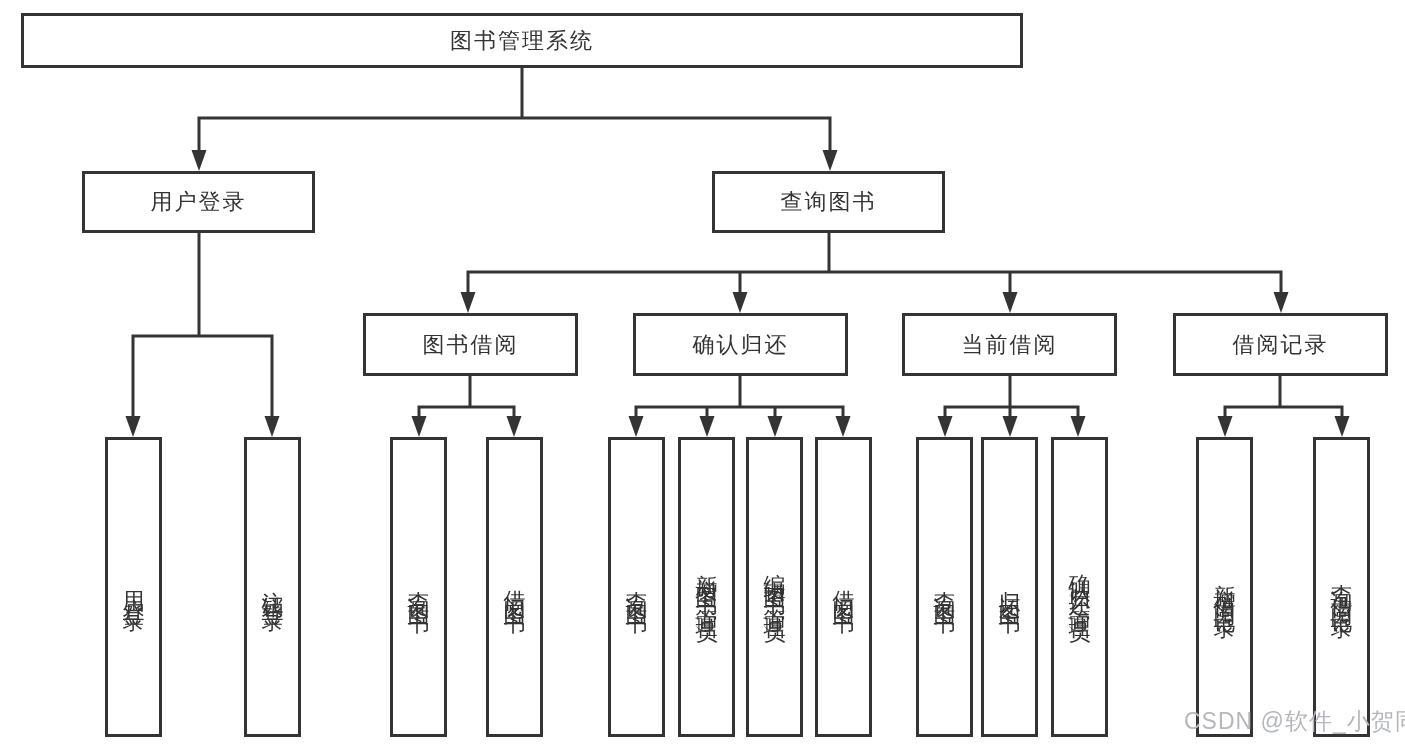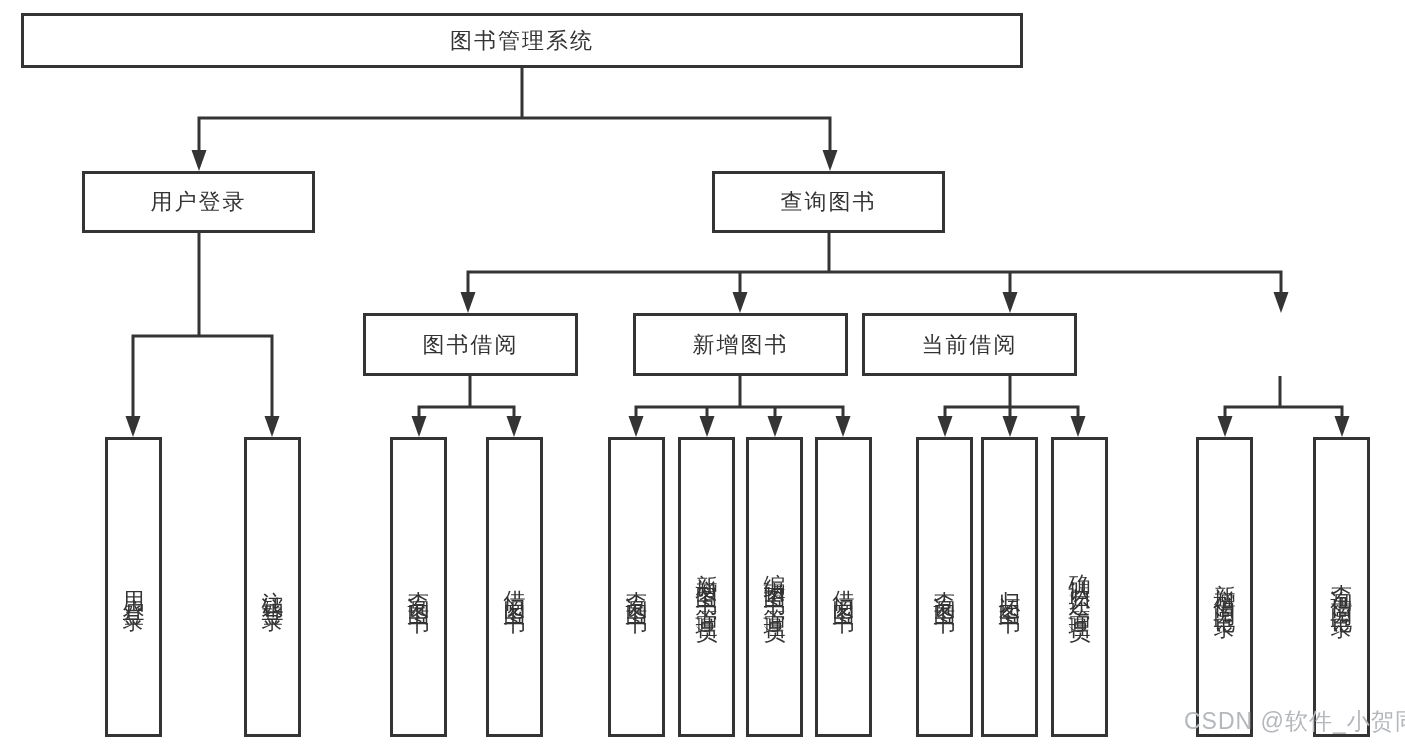--- a/index.html
+++ b/index.html
@@ -104,22 +104,23 @@
       <polygon points="1334.5,416 1349.5,416 1342,437"></polygon>
     </g>
   </svg>
 
   <div class="node" style="left:21px;top:13px;width:1002px;height:55px;">图书管理系统</div>
 
   <div class="node" style="left:82px;top:171px;width:233px;height:62px;">用户登录</div>
   <div class="node" style="left:712px;top:171px;width:233px;height:62px;">查询图书</div>
 
   <div class="node" style="left:363px;top:313px;width:215px;height:63px;">图书借阅</div>
-  <div class="node" style="left:633px;top:313px;width:215px;height:63px;">新增图书</div>
-  <div class="node" style="left:862px;top:313px;width:215px;height:63px;">当前借阅</div>
+  <div class="node" style="left:633px;top:313px;width:215px;height:63px;">确认归还</div>
+  <div class="node" style="left:902px;top:313px;width:215px;height:63px;">当前借阅</div>
+  <div class="node" style="left:1173px;top:313px;width:215px;height:63px;">借阅记录</div>
 
   <div class="node leaf" style="left:105px;top:437px;width:57px;height:300px;">用户登录</div>
   <div class="node leaf" style="left:244px;top:437px;width:57px;height:300px;">注销登录</div>
 
   <div class="node leaf" style="left:390px;top:437px;width:57px;height:300px;">查询图书</div>
   <div class="node leaf" style="left:486px;top:437px;width:57px;height:300px;">借阅图书</div>
 
   <div class="node leaf" style="left:608px;top:437px;width:57px;height:300px;">查询图书</div>
   <div class="node leaf" style="left:678px;top:437px;width:57px;height:300px;">新增图书（管理员）</div>
   <div class="node leaf" style="left:746px;top:437px;width:57px;height:300px;">编辑图书（管理员）</div>

